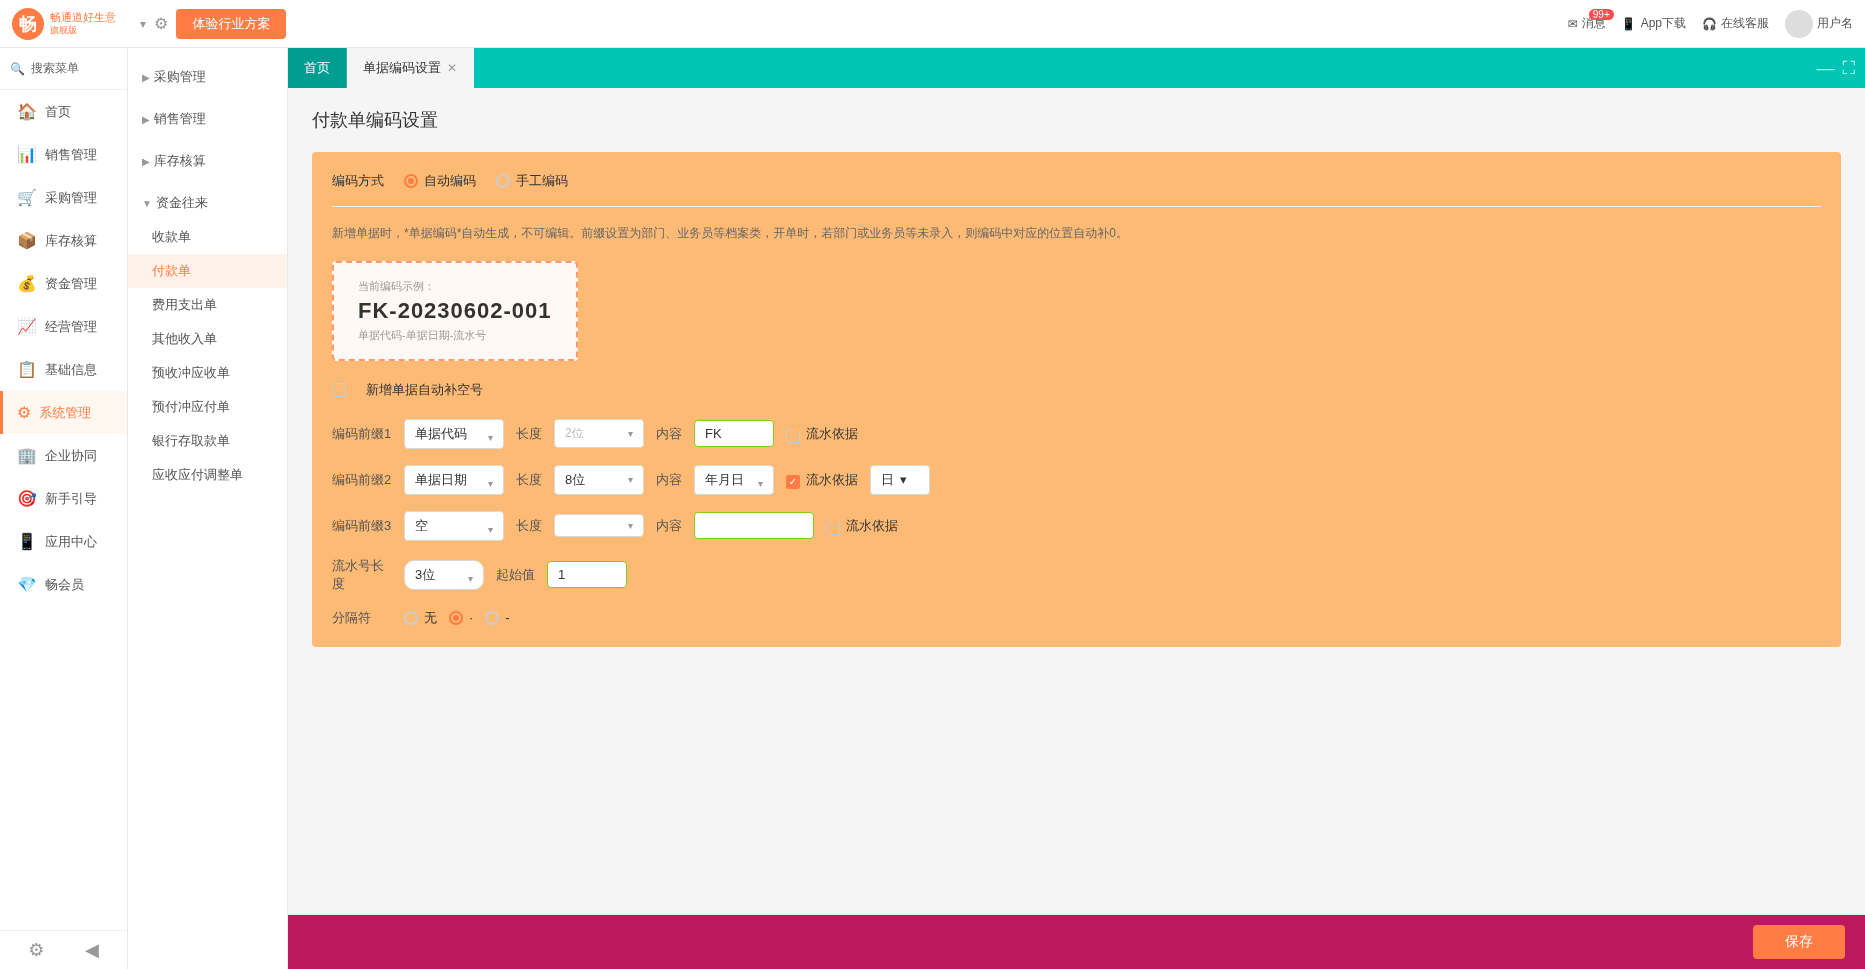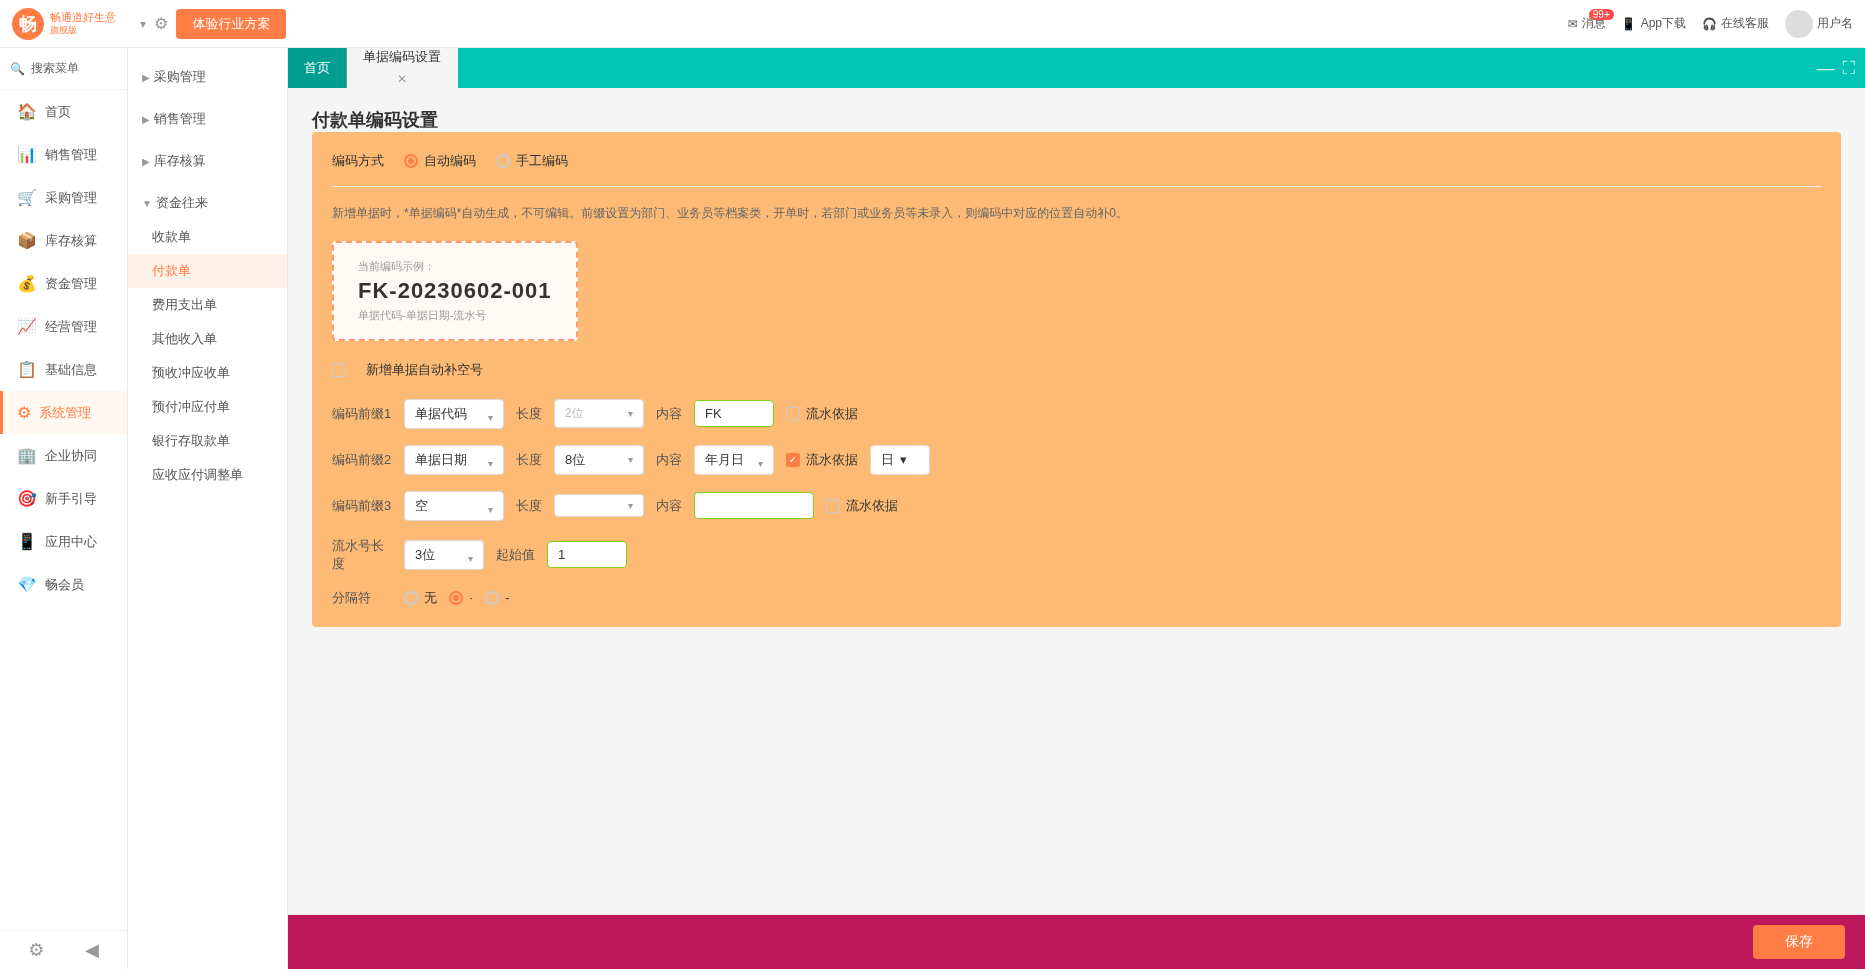--- a/index.html
+++ b/index.html
@@ -191,21 +191,20 @@
       color: rgba(255,255,255,0.8);
       border-right: 1px solid rgba(255,255,255,0.2);
     }
     .tab-item.home-tab {
       background: #009e90;
       color: #fff;
     }
     .tab-item.active-tab {
       background: #f5f5f5;
       color: #333;
-      flex-direction: column;
     }
     .tab-close {
       font-size: 12px;
       color: #999;
       cursor: pointer;
     }
     .tabbar-right {
       margin-left: auto;
       display: flex;
       align-items: center;
@@ -218,22 +217,23 @@
     .content {
       flex: 1;
       overflow-y: auto;
       padding: 20px 24px;
       background: #f5f5f5;
       position: relative;
     }
 
     .page-title {
       font-size: 18px;
-      font-weight: 700;
+      font-weight: 400;
       color: #333;
+      margin-bottom: 20px;
     }
 
     
     .setting-panel {
       background: #fdba74;
       border-radius: 4px;
       padding: 20px;
     }
 
     .code-method-row {
@@ -324,21 +324,21 @@
       border-radius: 4px;
       padding: 5px 10px;
       background: #fff;
       min-width: 80px;
       color: #333;
       font-size: 13px;
     }
     .field-label { font-size: 13px; color: #555; }
     .checkbox-row {
       display: flex;
-      align-items: center;
+      align-items: flex-end;
       gap: 6px;
     }
 
     
     .separator-row {
       display: flex;
       align-items: center;
       gap: 12px;
       margin-top: 12px;
     }
@@ -647,21 +647,21 @@
           <input class="input-field" type="text" style="width: 120px;">
           <div class="checkbox-row">
             <div class="unchecked-checkbox"></div>
             <span>流水依据</span>
           </div>
         </div>
 
         
         <div class="prefix-row">
           <span class="prefix-label">流水号长度</span>
-          <div class="select-box" style="min-width:80px;">
+          <div class="select-box" style="min-width:80px;border-radius:10px;">
             <span>3位</span>
             <span class="arrow">▾</span>
           </div>
           <span class="field-label">起始值</span>
           <input class="input-field" type="text" style="width: 80px;" value="1">
         </div>
 
         
         <div class="separator-row">
           <span class="prefix-label">分隔符</span>

